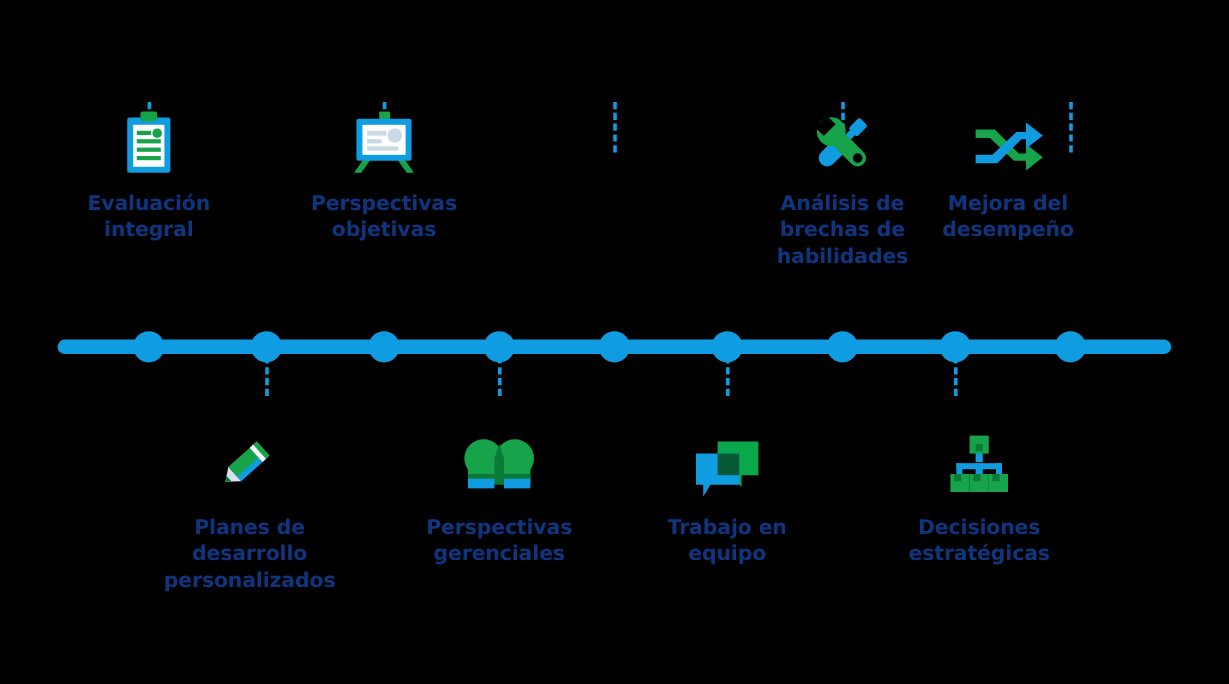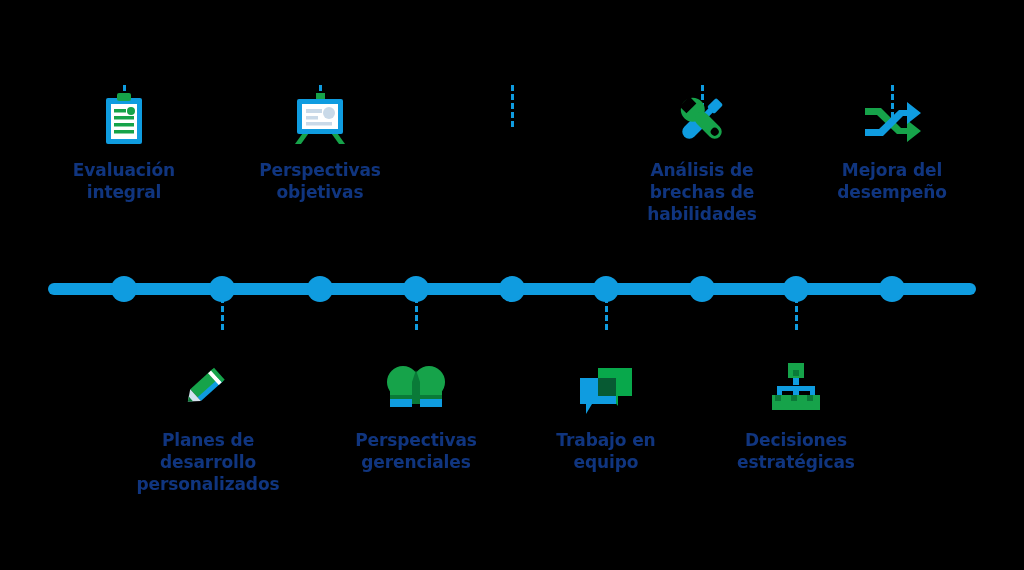--- a/index.html
+++ b/index.html
@@ -178,21 +178,21 @@
           <rect x="22" y="20" width="14" height="32" rx="7" fill="#16a34a"></rect>
           <circle cx="29" cy="45" r="4" fill="#000000"></circle>
         </g>
       </svg>
     </div>
     <div class="label">Análisis de
 brechas de
 habilidades</div>
   </div>
 
-  <div class="item below" style="left:796px;top:362px;">
+  <div class="item below" style="left:816px;top:362px;">
     <div class="icon">
       <svg width="56" height="50" viewBox="0 0 56 50">
         <rect x="25" y="24" width="6" height="10" fill="#0f9ce0"></rect>
         <rect x="9" y="24" width="38" height="5" fill="#0f9ce0"></rect>
         <rect x="9" y="24" width="5" height="10" fill="#0f9ce0"></rect>
         <rect x="42" y="24" width="5" height="10" fill="#0f9ce0"></rect>
         <rect x="25" y="11" width="6" height="12" fill="#0f9ce0"></rect>
         <rect x="20" y="1" width="16" height="15" fill="#16a34a"></rect>
         <rect x="25" y="8" width="6" height="6" fill="#0a7a38"></rect>
         <rect x="4" y="33" width="16" height="15" fill="#16a34a"></rect>
@@ -200,21 +200,21 @@
         <rect x="20" y="33" width="16" height="15" fill="#16a34a"></rect>
         <rect x="23" y="33" width="6" height="6" fill="#0a7a38"></rect>
         <rect x="36" y="33" width="16" height="15" fill="#16a34a"></rect>
         <rect x="39" y="33" width="6" height="6" fill="#0a7a38"></rect>
       </svg>
     </div>
     <div class="label">Decisiones
 estratégicas</div>
   </div>
 
-  <div class="item above" style="left:892px;top:88px;">
+  <div class="item above" style="left:840px;top:88px;">
     <div class="icon">
       <svg width="62" height="48" viewBox="0 0 62 48">
 
         <path d="M4,10 H20 L40,30 H46 V22 L60,33 L46,44 V36 H36 L16,17 H4 Z" fill="#16a34a"></path>
 
         <path d="M4,31 H18 L38,12 H46 V4 L60,15 L46,26 V18 H42 L22,38 H4 Z" fill="#0f9ce0"></path>
       </svg>
     </div>
     <div class="label">Mejora del
 desempeño</div>

